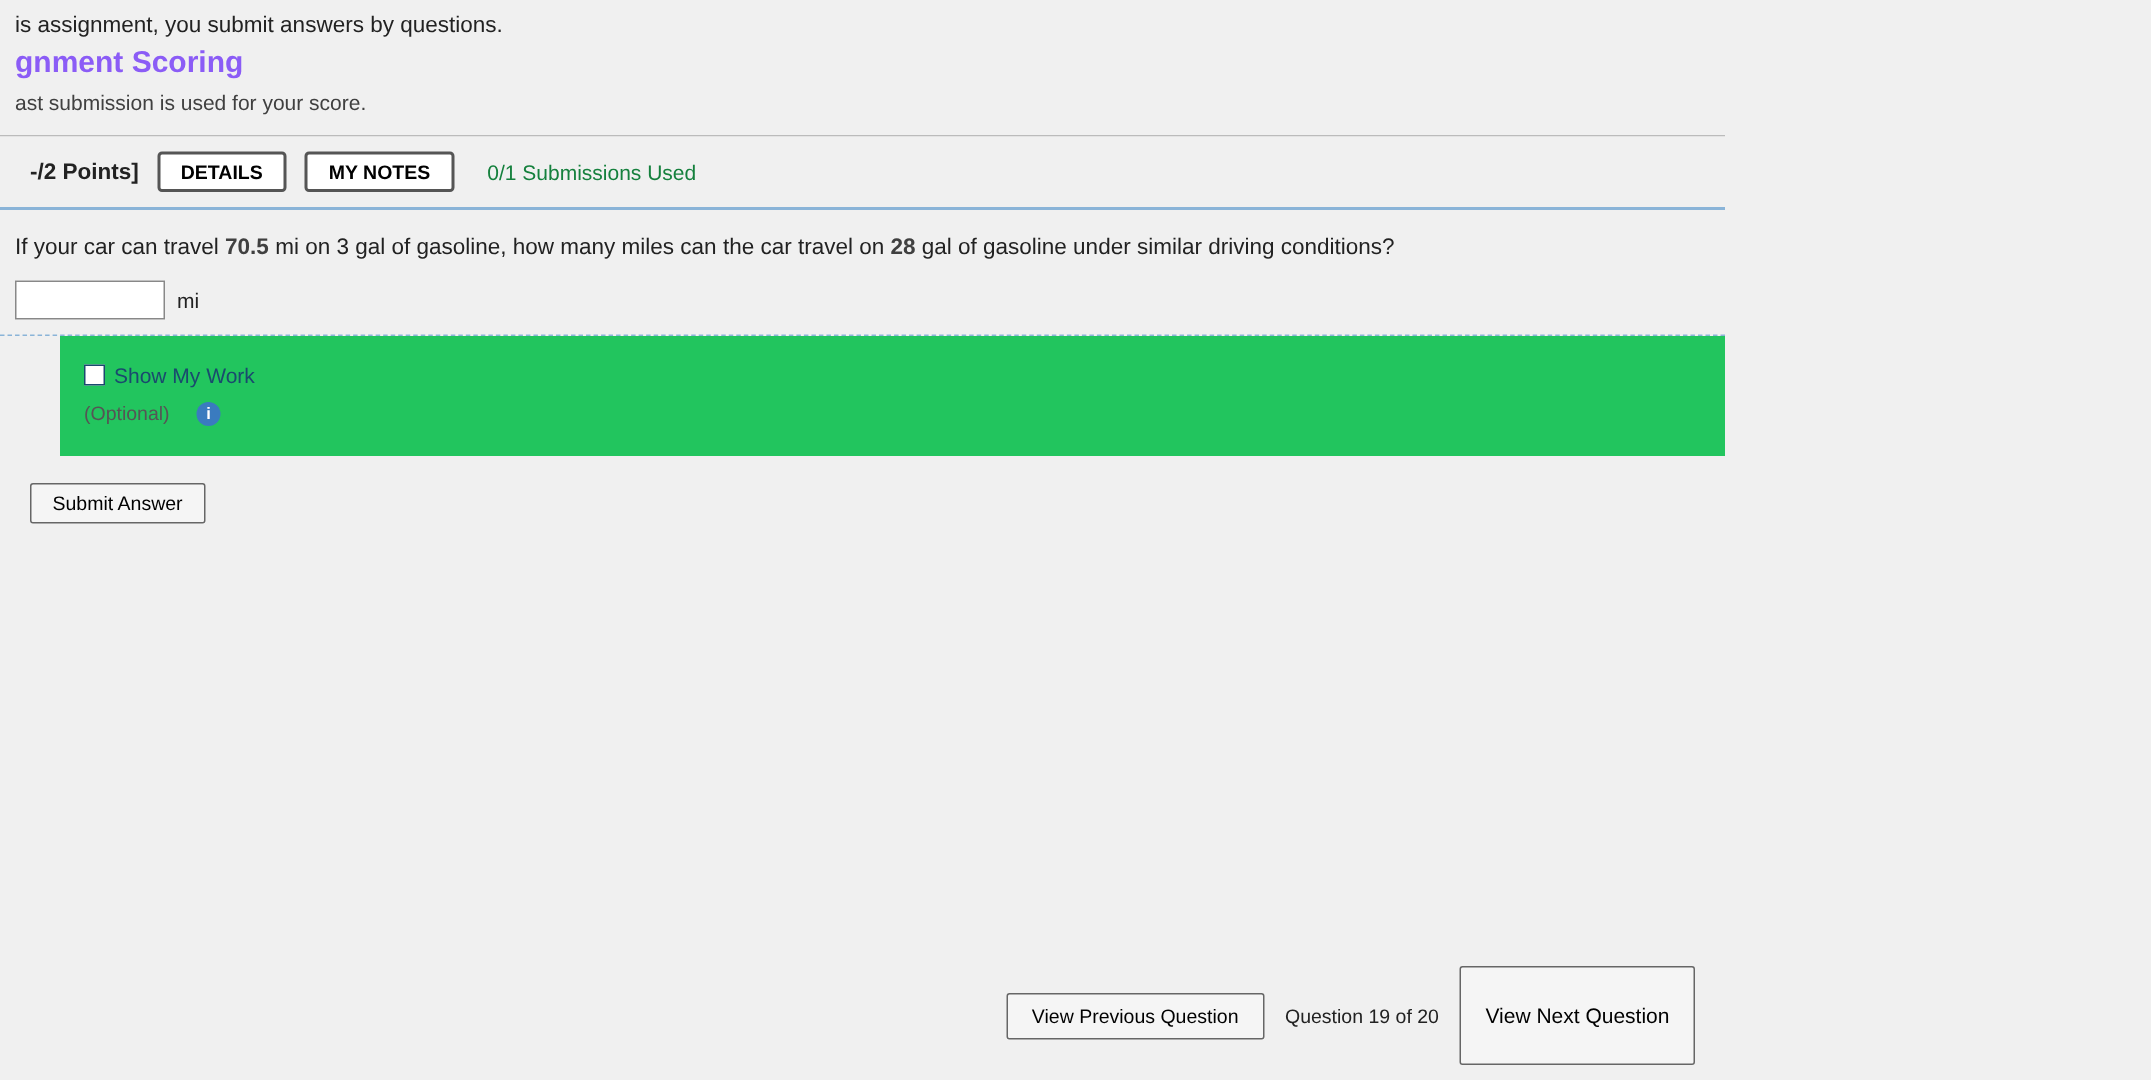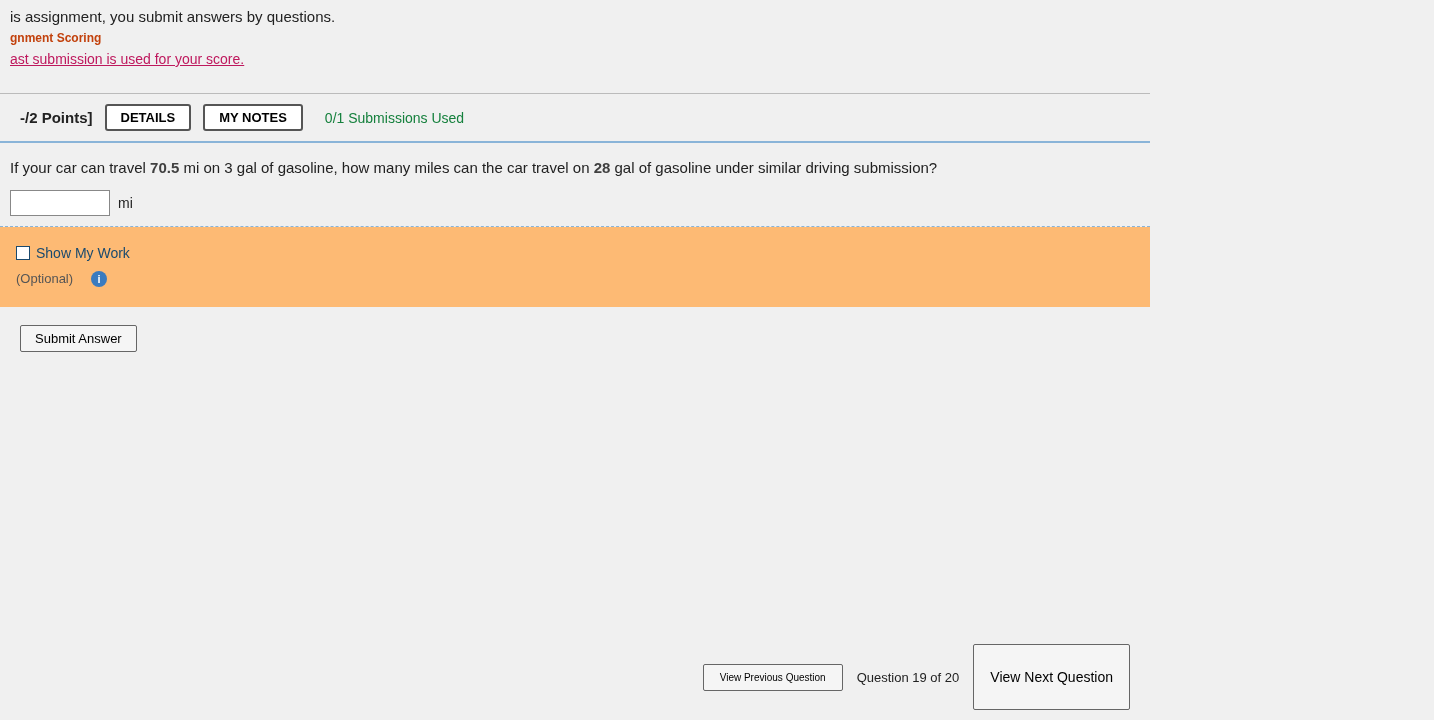--- a/index.html
+++ b/index.html
@@ -19,30 +19,29 @@
     .top-section {
       background: #f0f0f0;
       padding: 8px 20px 10px 10px;
     }
     .assignment-text {
       font-size: 15px;
       color: #222;
       margin-bottom: 6px;
     }
     .assignment-scoring-heading {
-      font-size: 12px;
-      font-weight: bold;
-      color: #c2410c;
+      font-size: 20px;
+      font-weight: bold;
+      color: #8b5cf6;
       margin-bottom: 6px;
     }
     .submission-note {
       font-size: 14px;
-      color: #be185d;
-      margin-bottom: 16px;
-      text-decoration: underline;
+      color: #404040;
+      margin-bottom: 4px;
     }
     .divider {
       border: none;
       border-top: 1px solid #bbb;
       margin: 0 0 0 0;
     }
     .question-header {
       display: flex;
       align-items: center;
       padding: 10px 20px;
@@ -106,23 +105,24 @@
       width: 100px;
       height: 26px;
       padding: 2px 6px;
       font-size: 14px;
     }
     .unit-label {
       font-size: 14px;
       color: #222;
     }
     .show-work-section {
-      background: #fdba74;
+      background: #22c55e;
       padding: 18px 32px 20px 16px;
       margin-top: 0;
+      margin-left: 40px;
     }
     .show-my-work-label {
       font-size: 14px;
       color: #1a4a6e;
       display: flex;
       align-items: center;
       gap: 6px;
       margin-bottom: 10px;
     }
     .checkbox-icon {
@@ -171,21 +171,21 @@
       bottom: 10px;
       right: 20px;
       display: flex;
       align-items: center;
       gap: 0;
     }
     .btn-prev-question {
       border: 1px solid #666;
       background: #f5f5f5;
       padding: 7px 16px;
-      font-size: 10px;
+      font-size: 13px;
       cursor: pointer;
       border-radius: 2px;
     }
     .question-counter {
       font-size: 13px;
       color: #222;
       padding: 0 14px;
       white-space: nowrap;
     }
     .btn-next-question {
@@ -212,21 +212,21 @@
 
   <div class="question-header">
     <span class="points-label">-/2 Points]</span>
     <button class="btn-details">DETAILS</button>
     <button class="btn-my-notes">MY NOTES</button>
     <span class="submissions-used">0/1 Submissions Used</span>
   </div>
 
   <div class="question-body">
     <div class="question-text">
-      <span>If your car can travel </span><span class="highlight-blue">70.5</span><span> mi on 3 gal of gasoline, how many miles can the car travel on </span><span class="highlight-blue">28</span><span> gal of gasoline under similar driving submission?</span>
+      <span>If your car can travel </span><span class="highlight-blue">70.5</span><span> mi on 3 gal of gasoline, how many miles can the car travel on </span><span class="highlight-blue">28</span><span> gal of gasoline under similar driving conditions?</span>
     </div>
     <div class="answer-row">
       <input class="answer-input" type="text" placeholder="" style="">
       <span class="unit-label">mi</span>
     </div>
   </div>
 
   <div class="show-work-section">
     <div class="show-my-work-label">
       <span class="checkbox-icon"></span>

